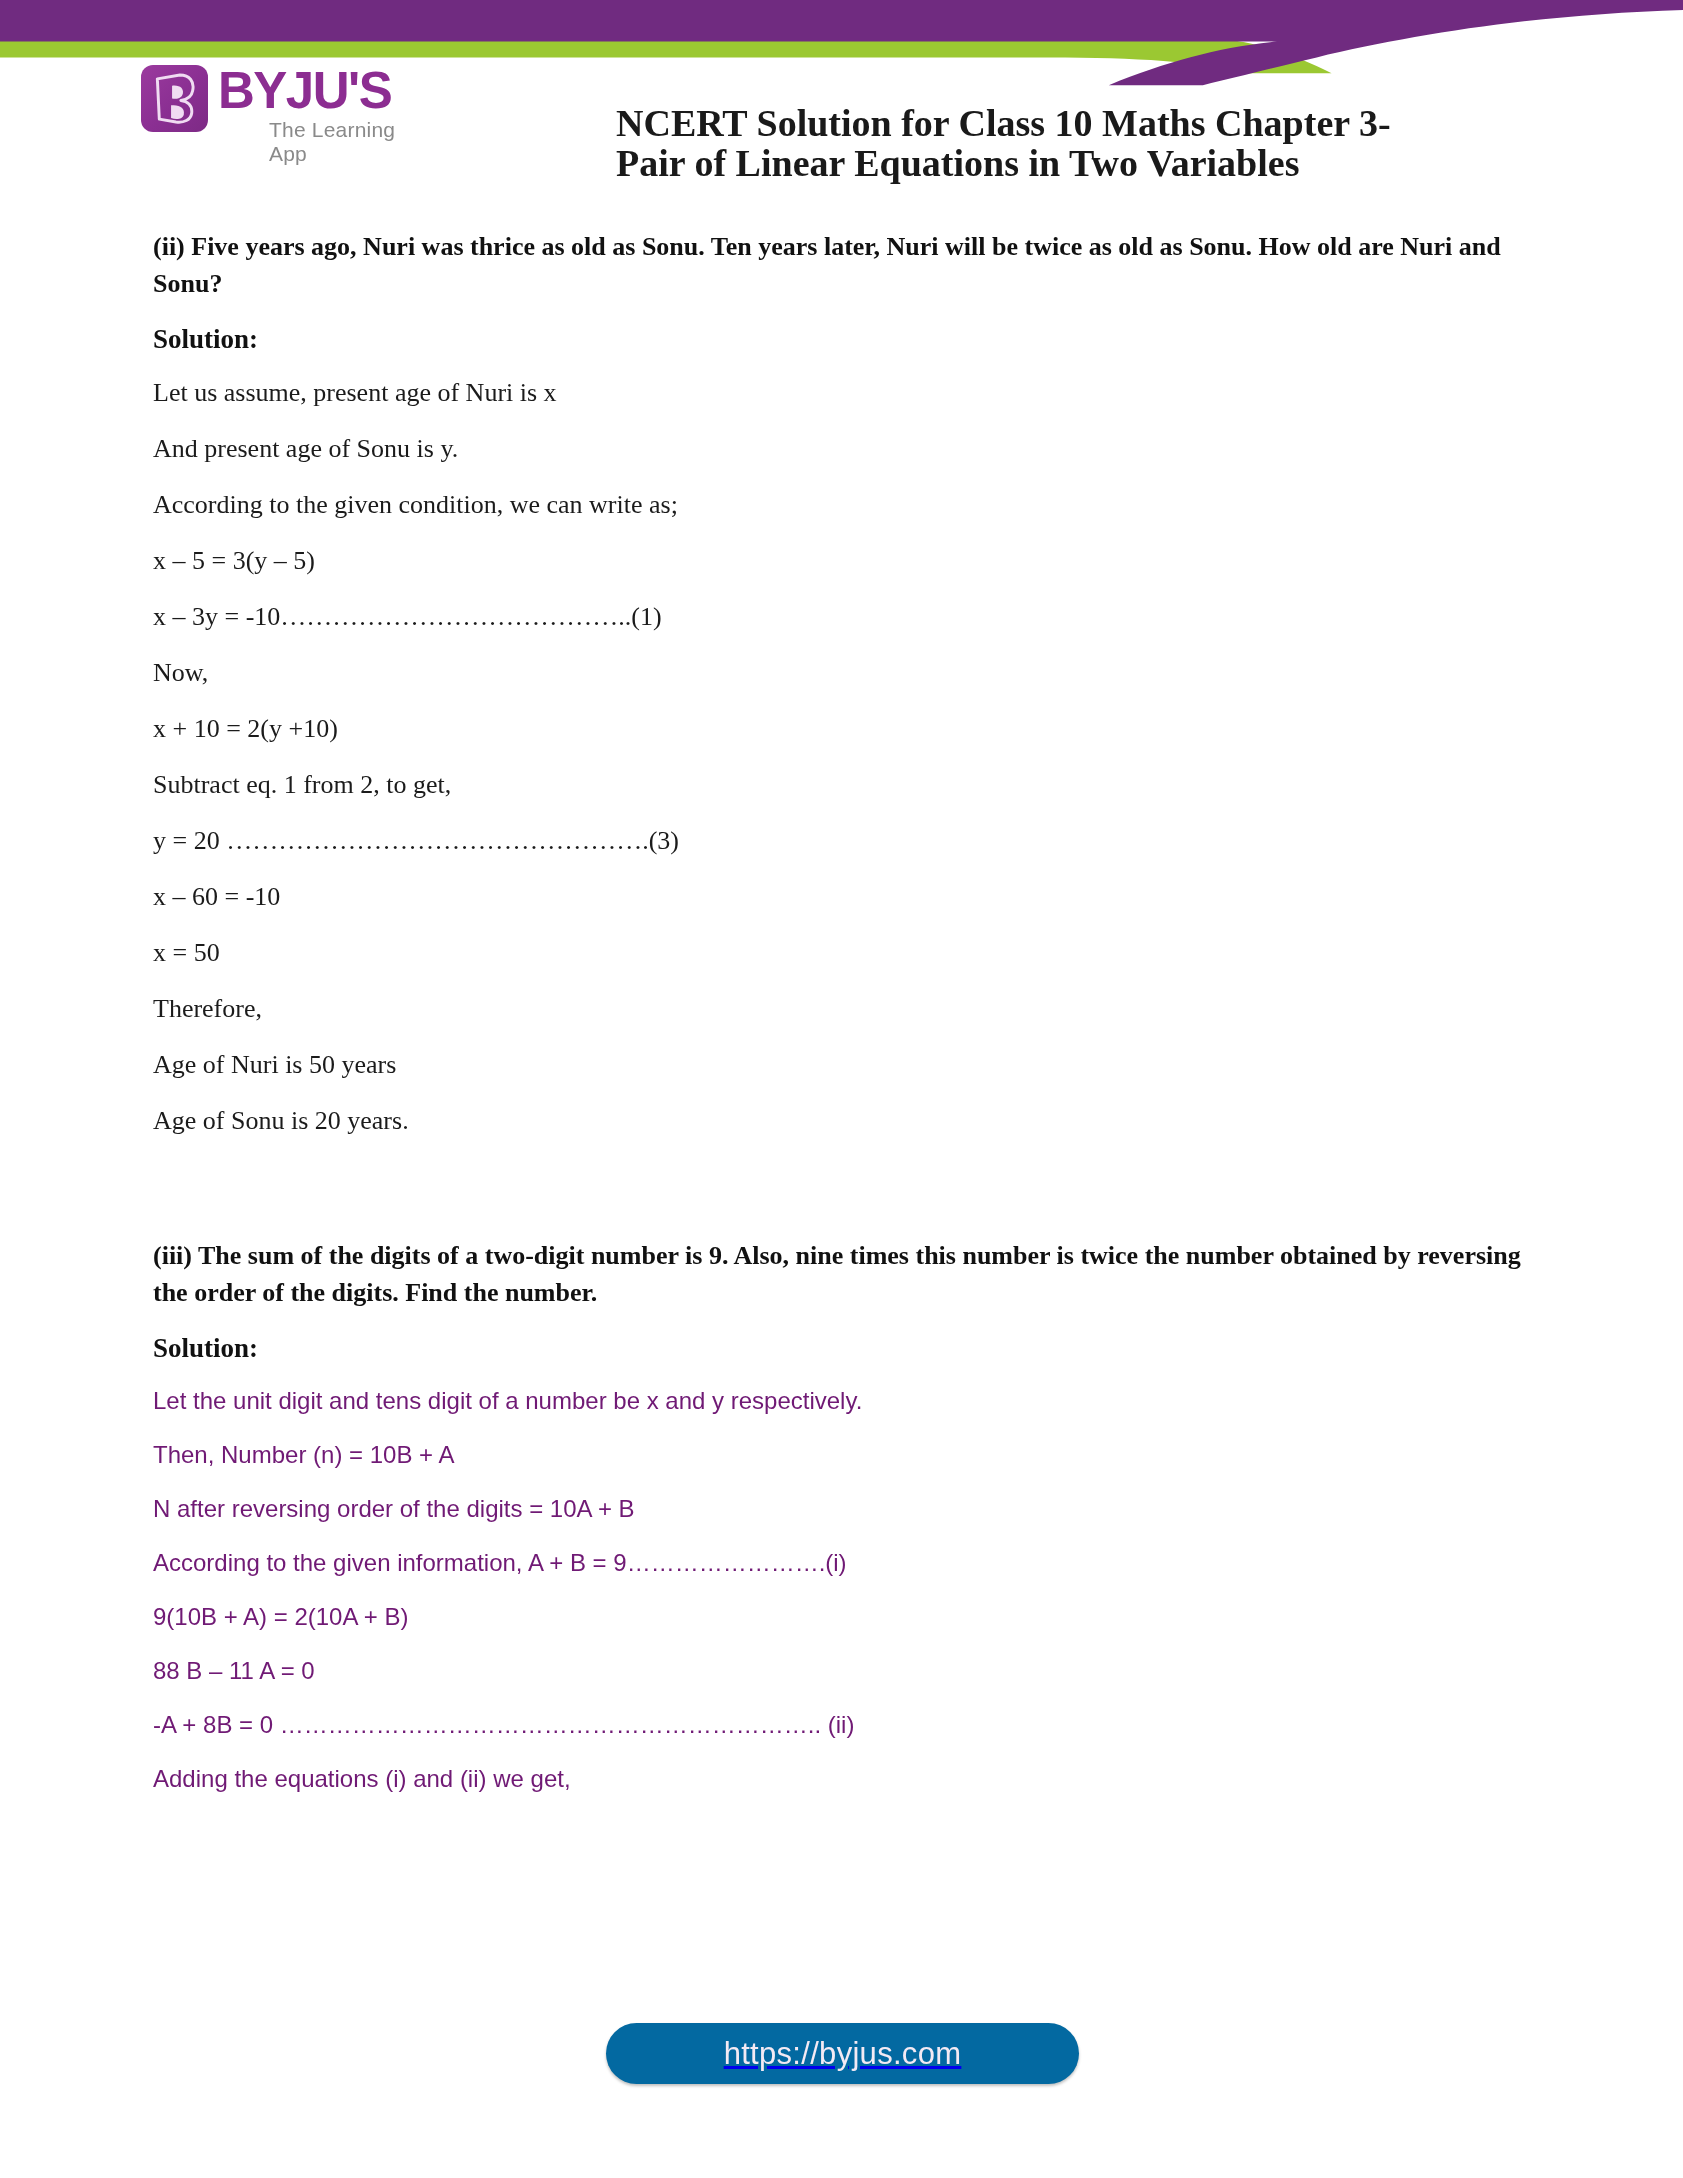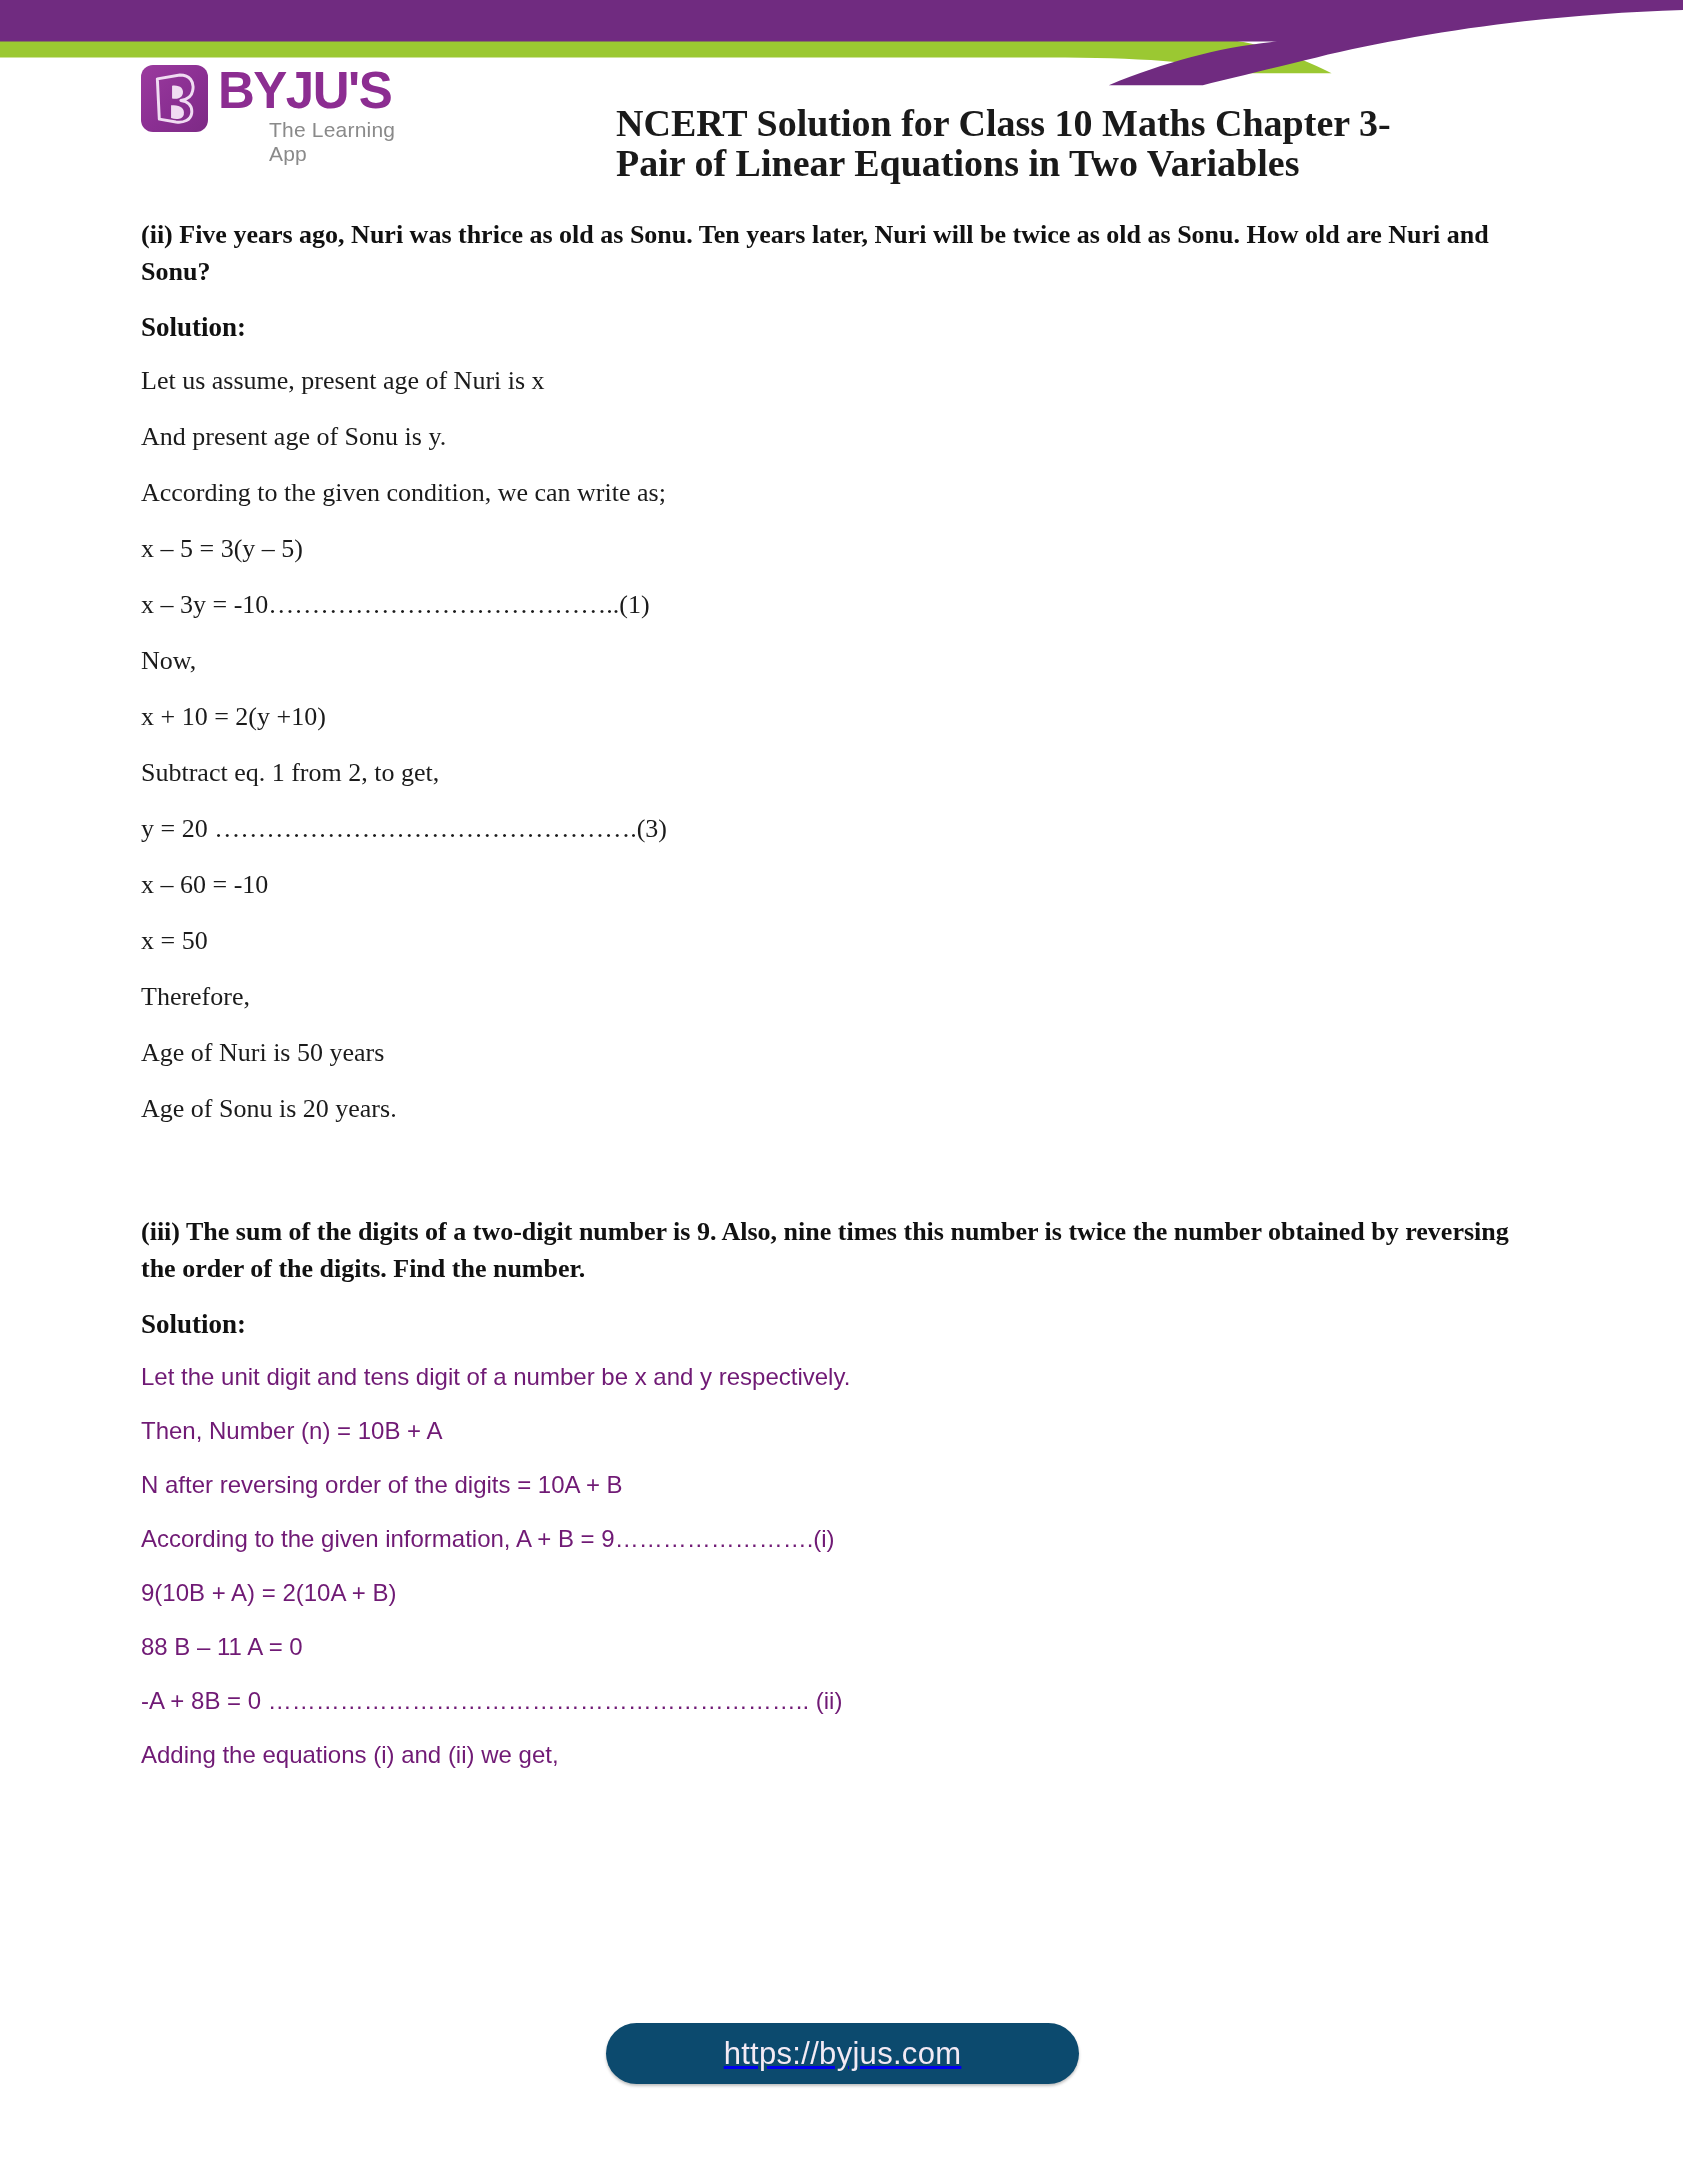--- a/index.html
+++ b/index.html
@@ -80,21 +80,21 @@
   }
   .doc-title .t-line { display: block; white-space: nowrap; }
 
   
   .content {
     position: absolute;
     left: 141px;
     top: 216px;
     width: 1396px;
   }
-  .blk { margin: 0; }
+  .blk { margin: 12px; }
 
   .q-head {
     font-family: "Liberation Serif", serif;
     font-weight: bold;
     font-size: 26px;
     line-height: 37px;
     color: #111;
     margin-bottom: 20px;
   }
   .sol-head {
@@ -123,21 +123,21 @@
   }
   .gap-big { height: 65px; }
 
   
   .footer-btn {
     position: absolute;
     left: 606px;
     top: 2023px;
     width: 473px;
     height: 61px;
-    background: #0c4a6e;
+    background: #0369a1;
     border-radius: 34px;
     box-shadow: 0 2px 3px rgba(0,0,0,0.25);
   }
   .footer-btn span {
     display: block;
     text-align: center;
     line-height: 61px;
     font-family: "Liberation Sans", sans-serif;
     font-size: 31px;
     color: #f3eaf4;

